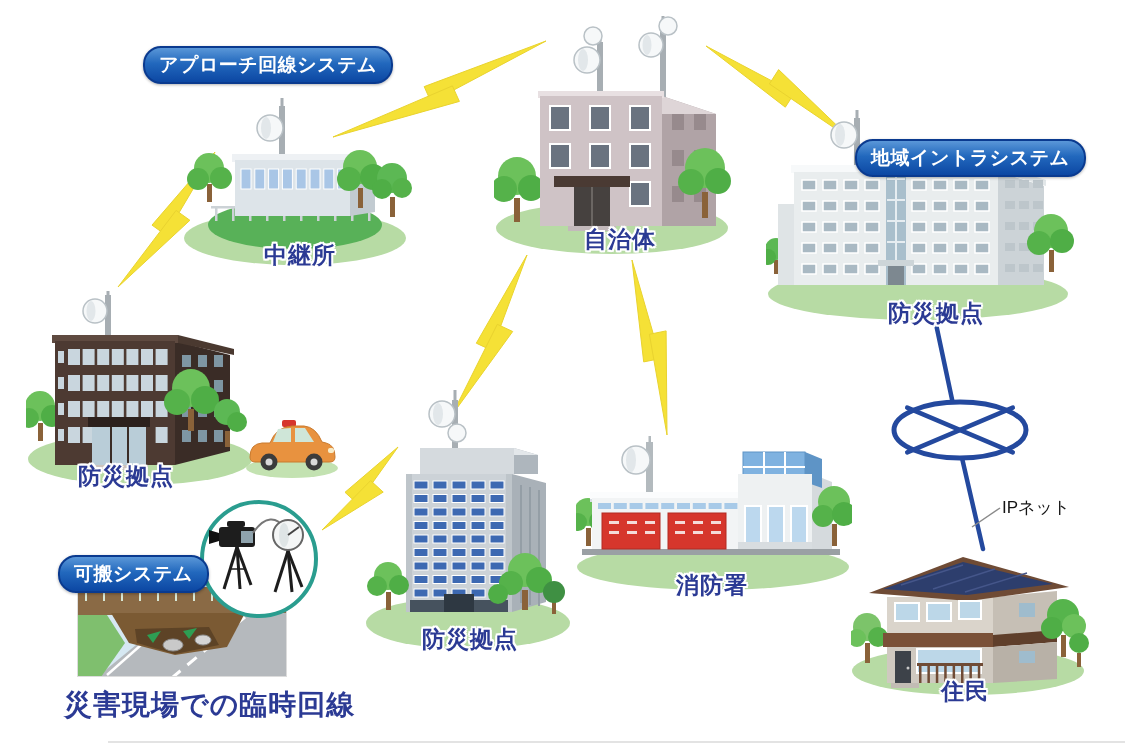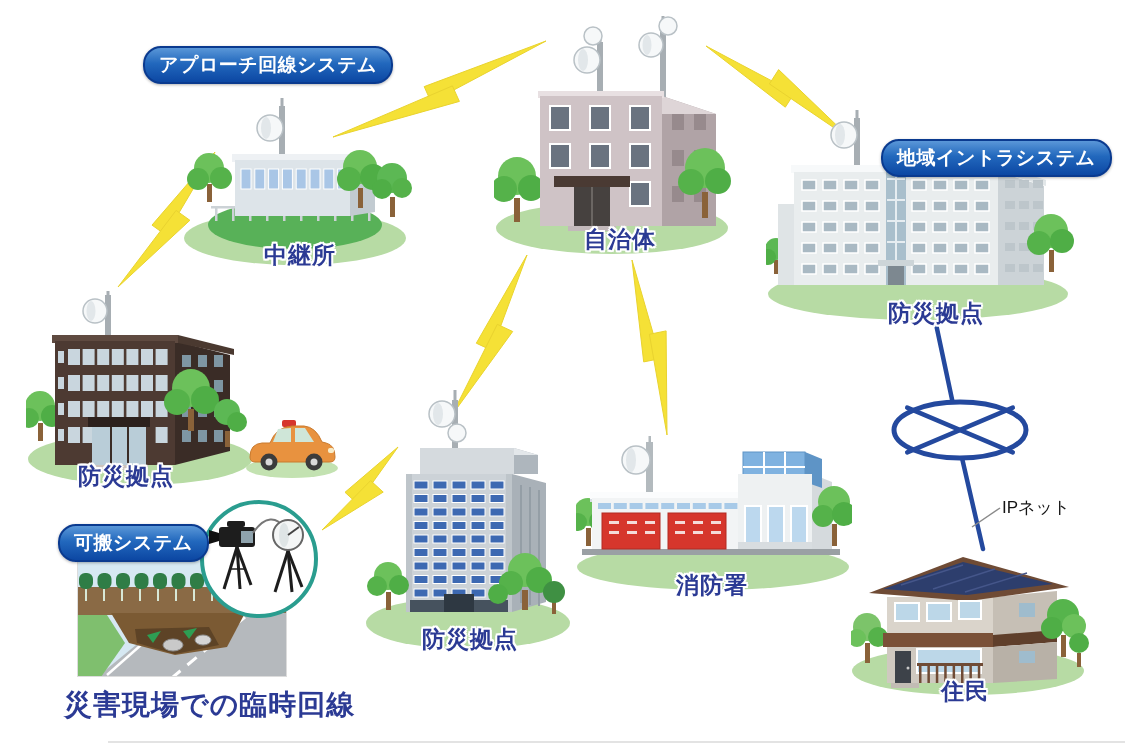--- a/index.html
+++ b/index.html
@@ -622,22 +622,22 @@
     <polygon points="34,56 168,56 150,90 98,98 52,86" fill="#7b5a33"></polygon>
     <polygon points="58,72 132,70 142,88 98,97 60,86" fill="#5d4326"></polygon>
     <ellipse cx="96" cy="88" rx="10" ry="6" fill="#c9c9c9" stroke="#8e8e8e" stroke-width="1"></ellipse>
     <ellipse cx="126" cy="83" rx="8" ry="5" fill="#d5d5d5" stroke="#8e8e8e" stroke-width="1"></ellipse>
     <polygon points="70,78 84,74 76,86" fill="#2e9e53"></polygon>
     <polygon points="106,74 120,71 112,82" fill="#2e9e53"></polygon>
     <rect x="0.5" y="0.5" width="209" height="119" fill="none" stroke="#dcdcdc" stroke-width="1"></rect>
   </svg>
 
   <div class="pill" style="left:143px;top:46px">アプローチ回線システム</div>
-  <div class="pill" style="left:881px;top:139px">地域イントラシステム</div>
-  <div class="pill" style="left:58px;top:524px">可搬システム</div>
+  <div class="pill" style="left:855px;top:139px">地域イントラシステム</div>
+  <div class="pill" style="left:58px;top:555px">可搬システム</div>
 
   <div class="site" style="left:300px;top:240px">中継所</div>
   <div class="site" style="left:620px;top:224px">自治体</div>
   <div class="site" style="left:936px;top:298px">防災拠点</div>
   <div class="site" style="left:126px;top:461px">防災拠点</div>
   <div class="site" style="left:470px;top:624px">防災拠点</div>
   <div class="site" style="left:712px;top:570px">消防署</div>
   <div class="site" style="left:965px;top:676px">住民</div>
 
   <div class="caption" style="left:64px;top:686px">災害現場での臨時回線</div>

